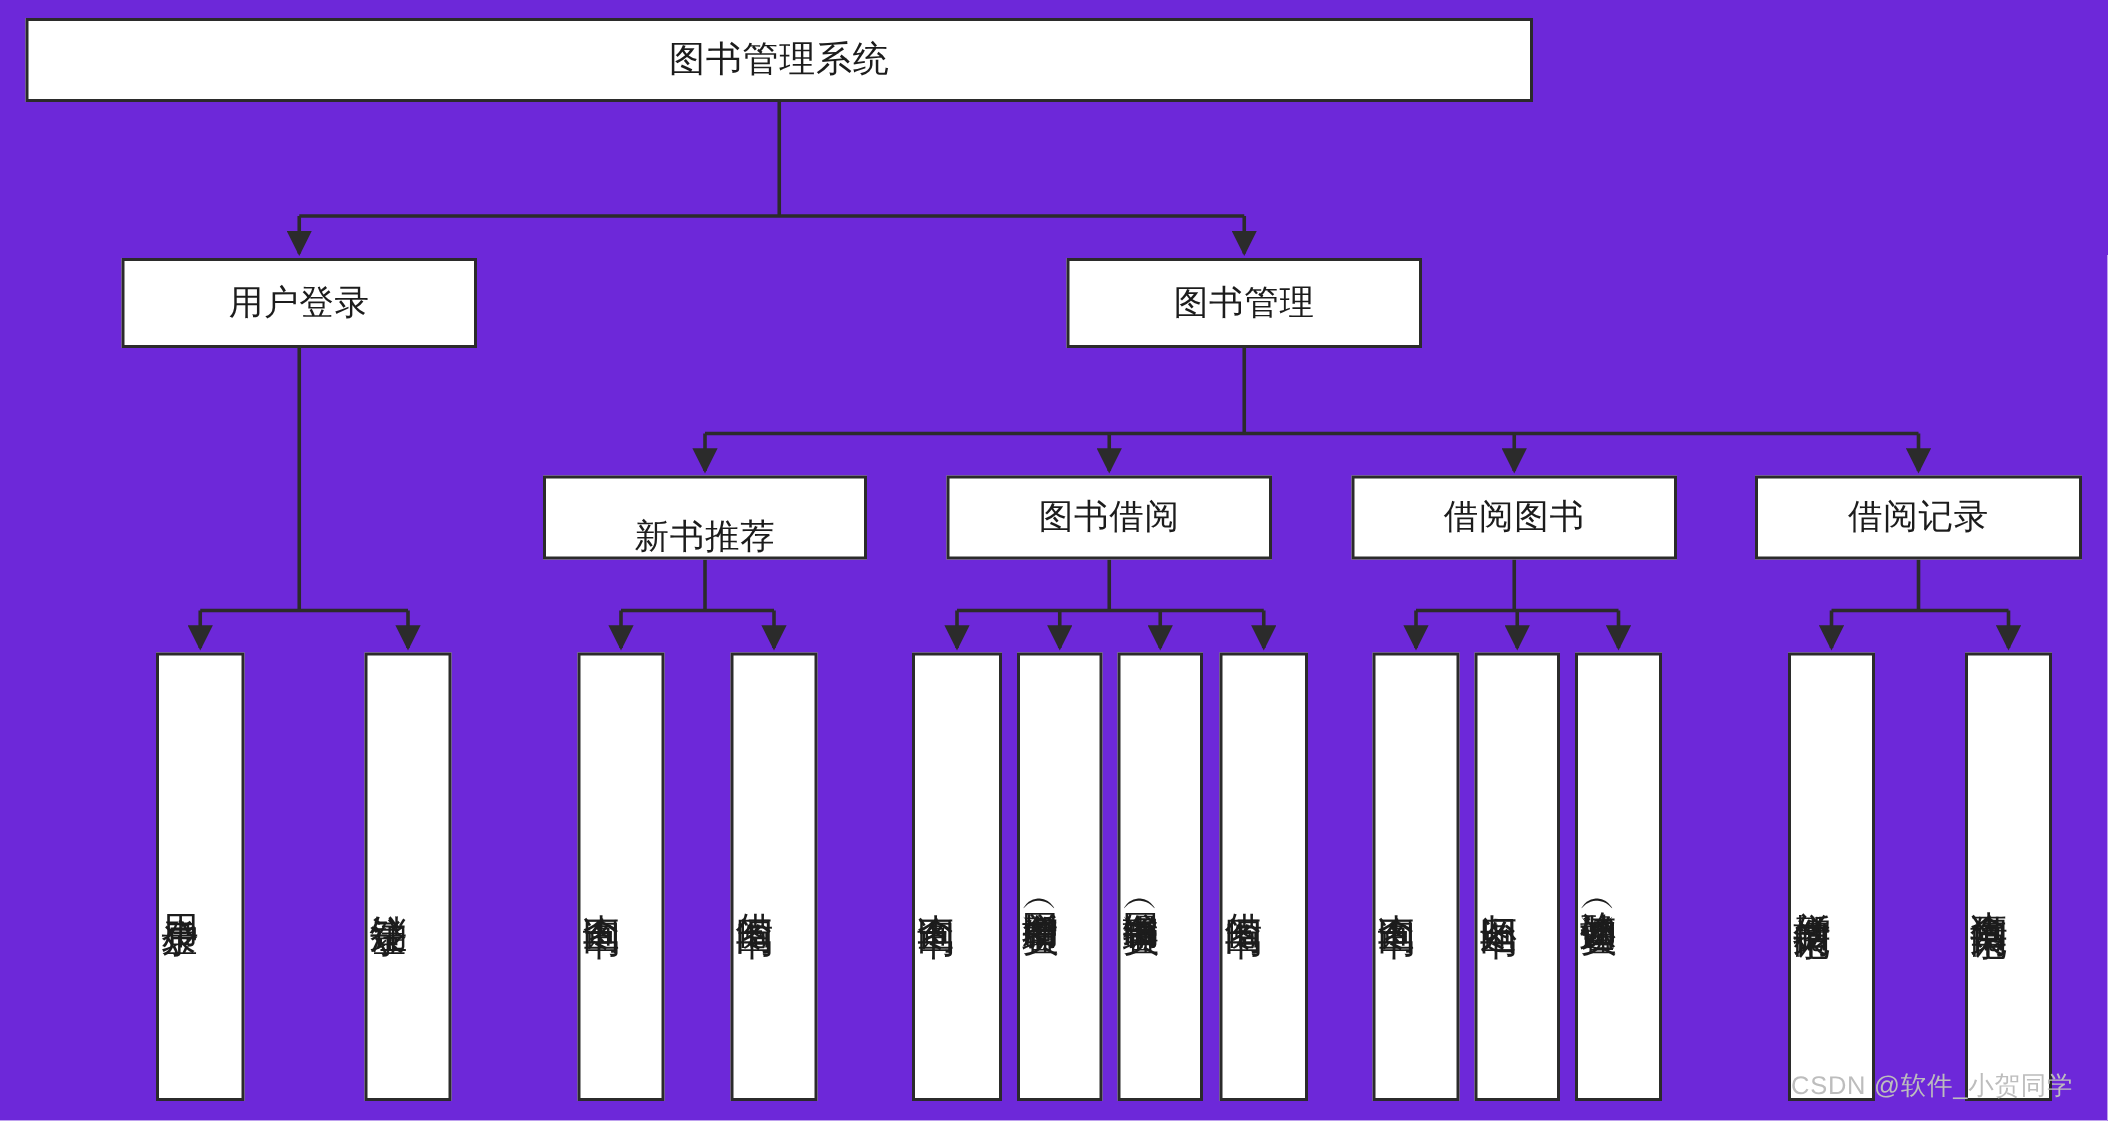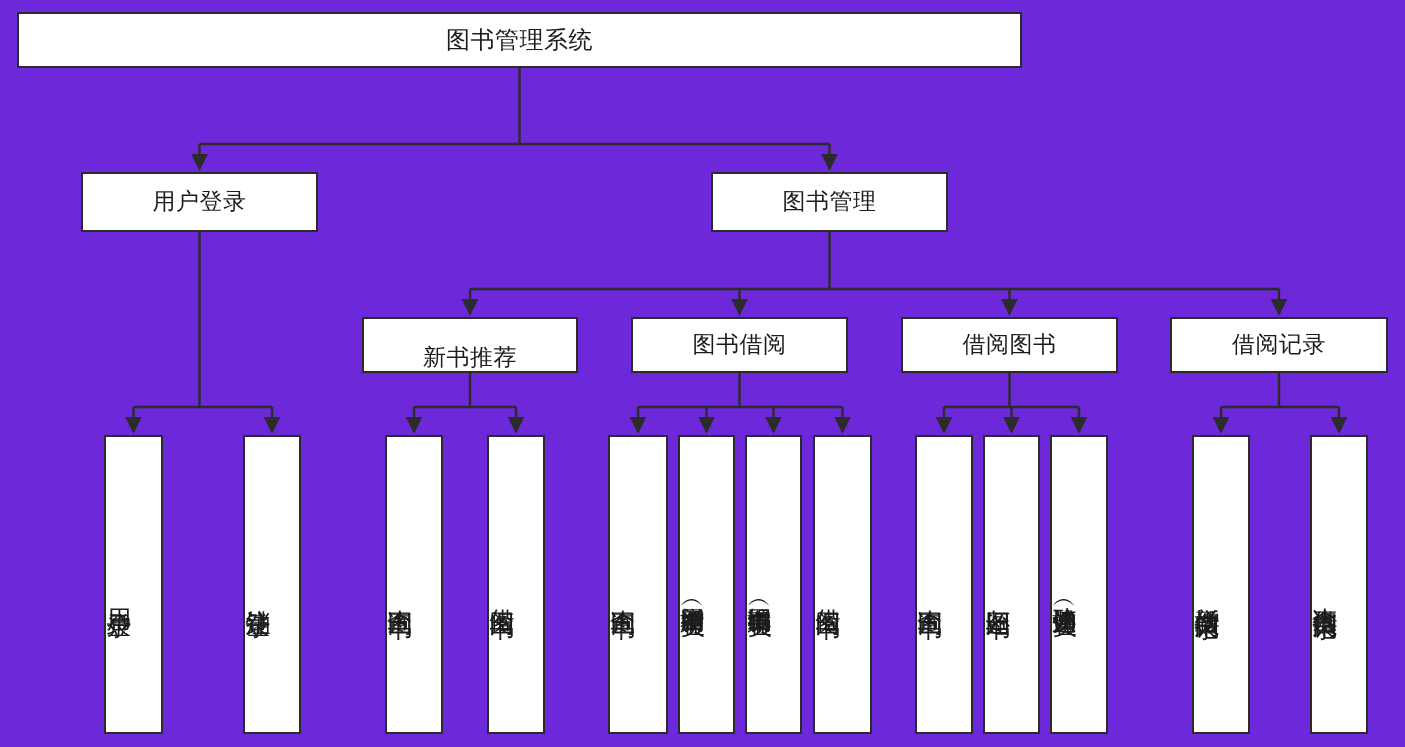--- a/index.html
+++ b/index.html
@@ -182,14 +182,15 @@
         <span class="label">确认归还（管理员）</span>
       </div>
       <div class="node vert" style="left: 1192px; top: 435px; width: 58px; height: 299px;">
         <span class="label">新增借阅记录</span>
       </div>
       <div class="node vert" style="left: 1310px; top: 435px; width: 58px; height: 299px;">
         <span class="label">查询借阅记录</span>
       </div>
     </div>
 
+  <div class="watermark" style="left: 1194px; top: 712px;">CSDN @软件_小贺同学</div>
 
 </div>
 
 </body></html>

